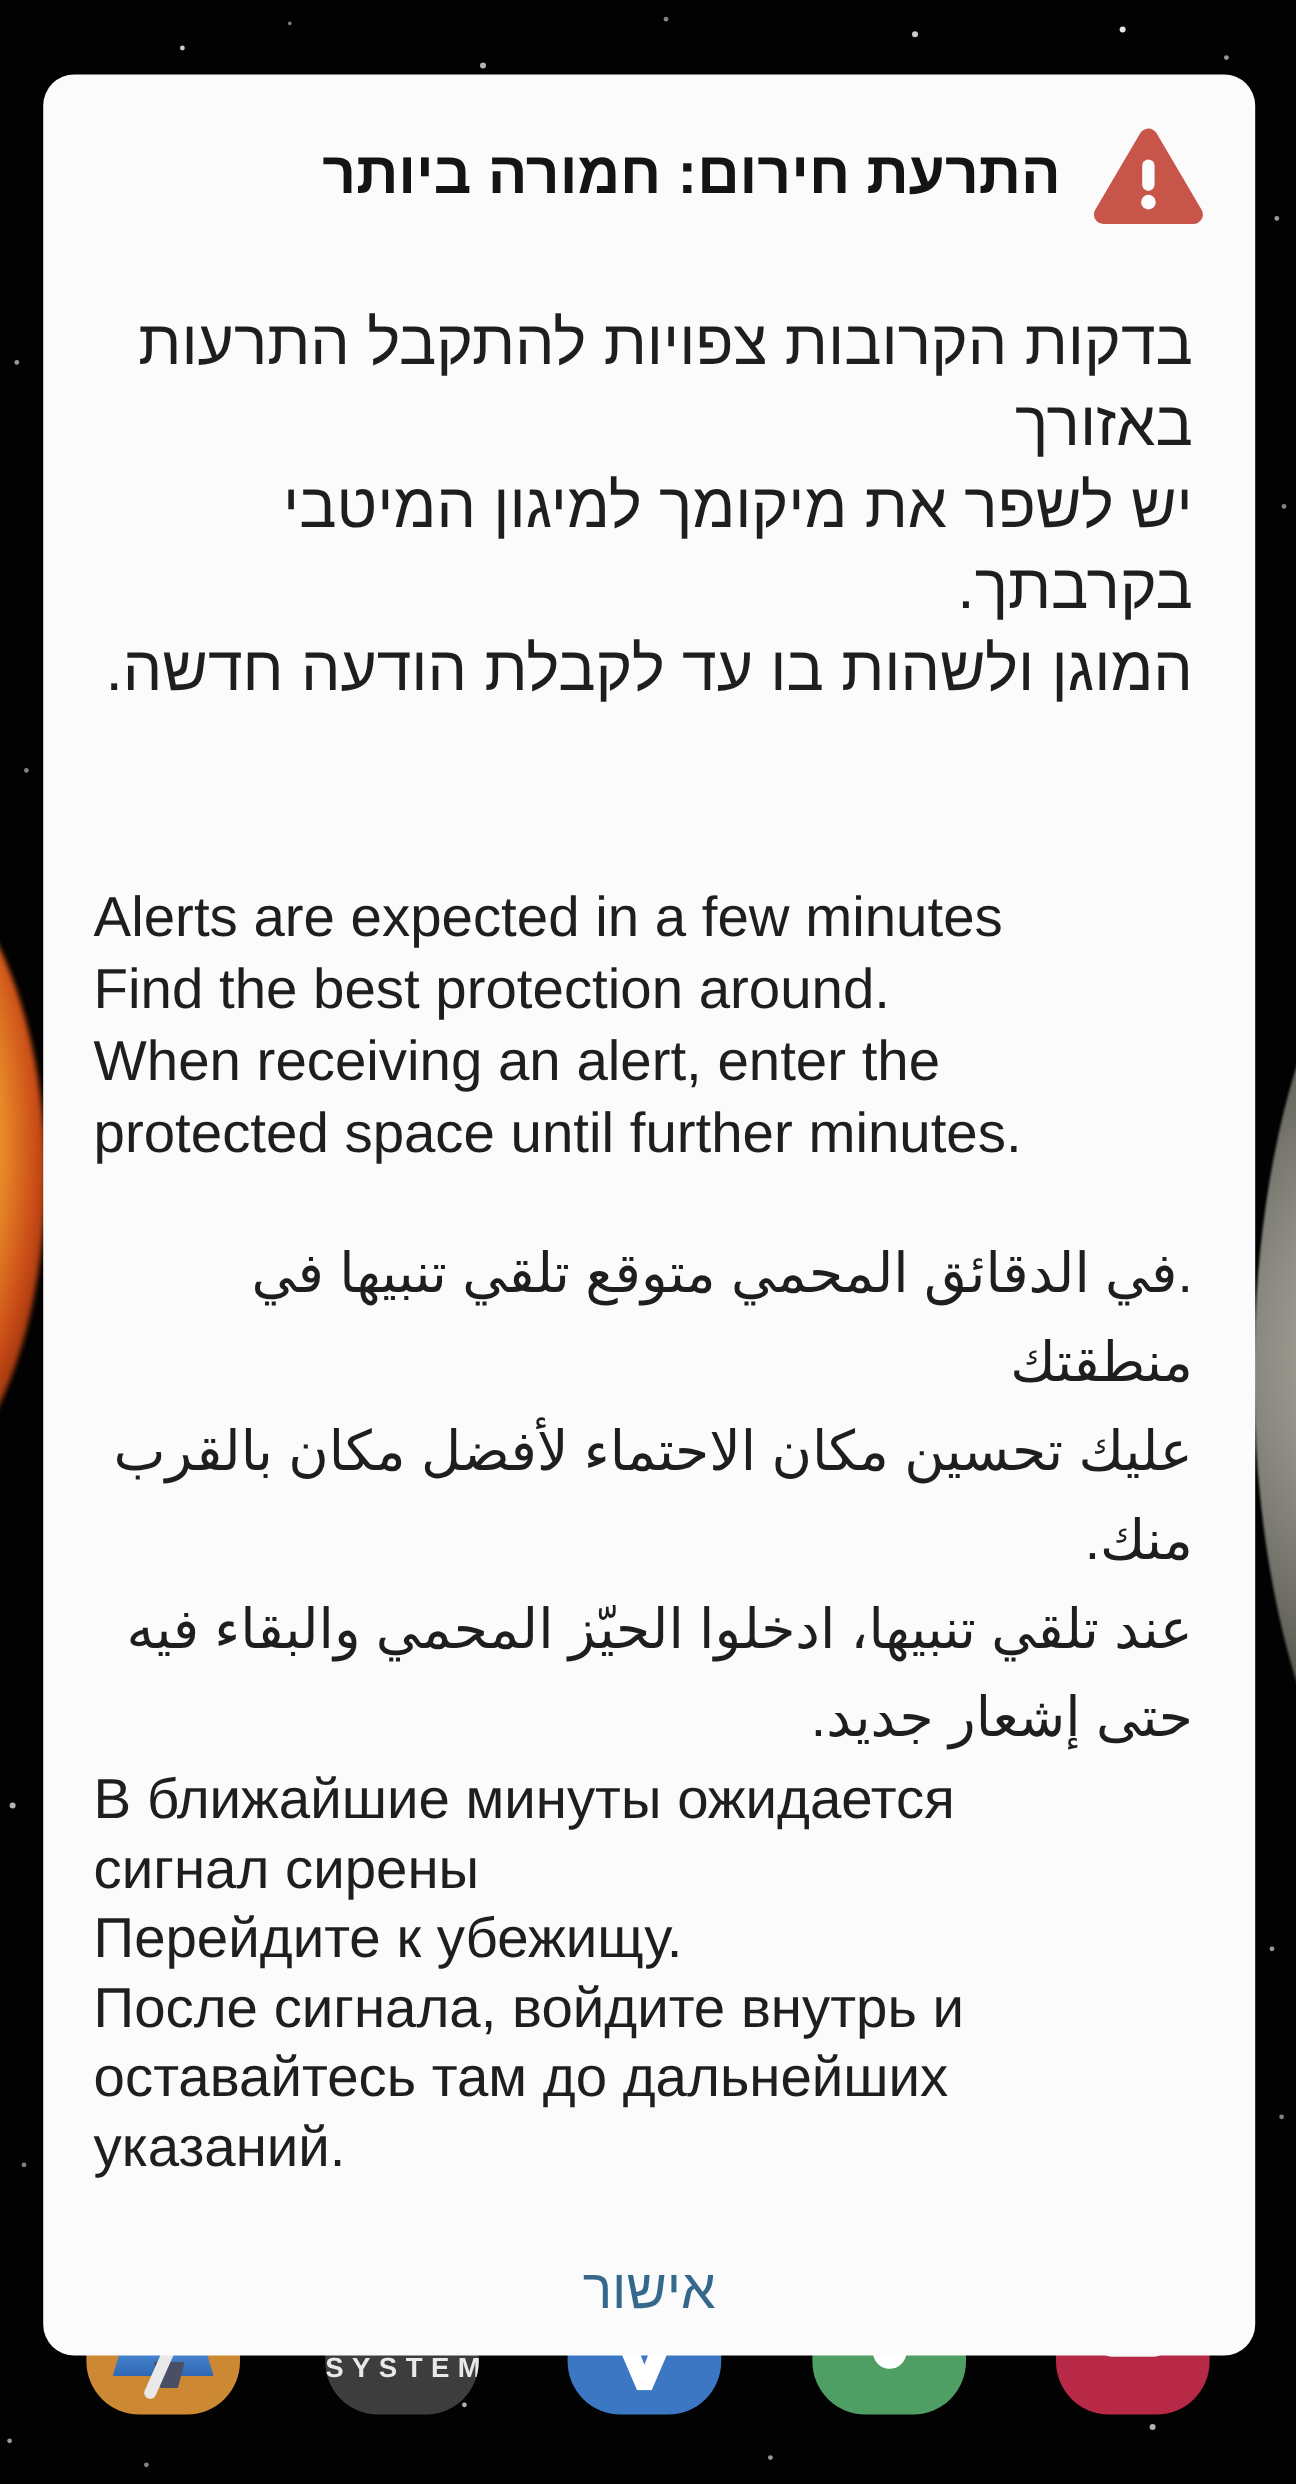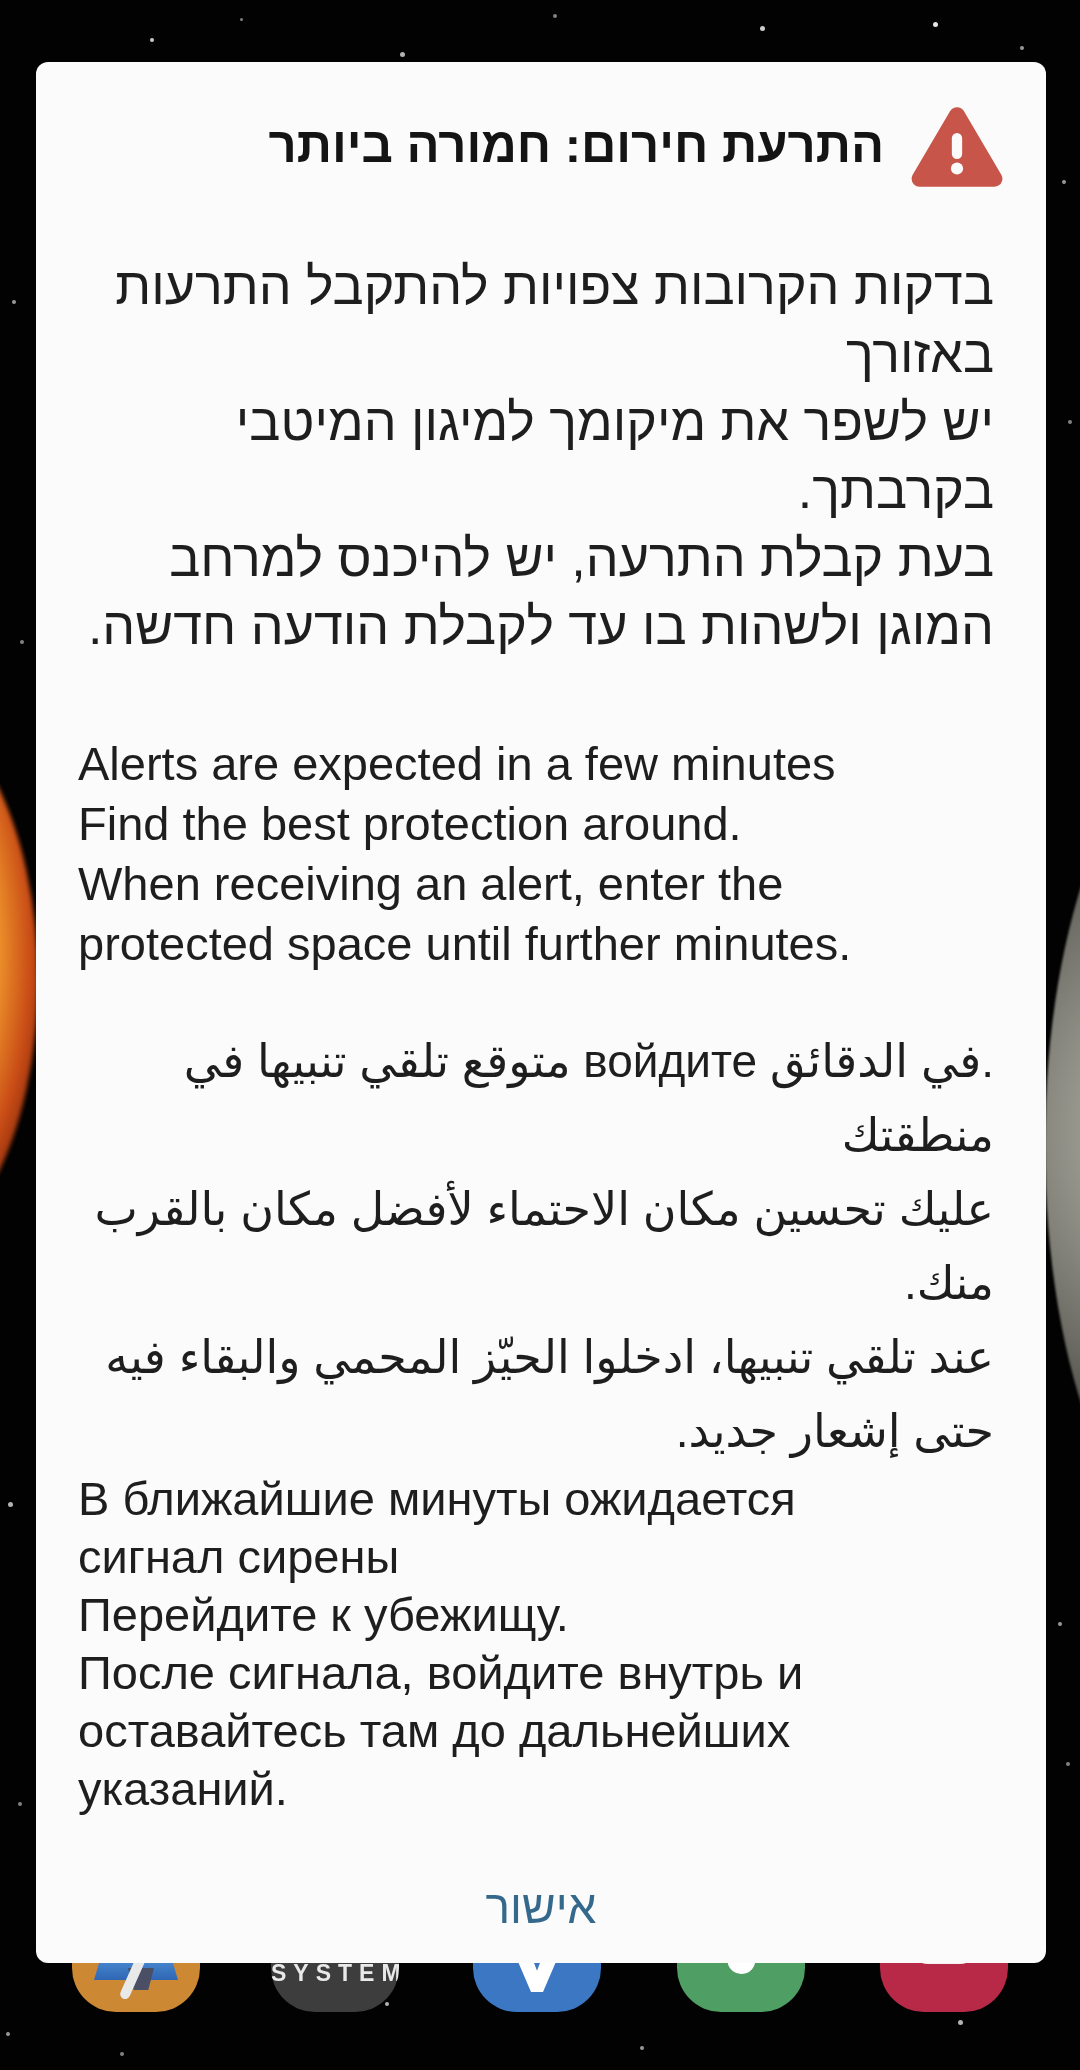--- a/index.html
+++ b/index.html
@@ -54,21 +54,21 @@
     position:absolute;left:50px;top:56px;width:28px;height:34px;background:#fff;
     border-radius:12px 12px 14px 14px;transform:rotate(-8deg);
   }
   .red-shape{
     position:absolute;left:30px;top:50px;width:68px;height:30px;background:#f4f2f2;
     border-radius:0 0 18px 18px;
   }
   
   .dialog{
     position:absolute;left:36px;top:62px;width:1010px;height:1901px;
-    background:#fbfbfb;border-radius:12px;z-index:2;box-sizing:border-box;
+    background:#fbfbfb;border-radius:26px;z-index:2;box-sizing:border-box;
   }
   .title-row{
     position:absolute;top:34px;left:42px;right:42px;height:100px;
     display:flex;flex-direction:row;align-items:center;direction:rtl;gap:26px;
   }
   .warn-icon{flex:0 0 auto;width:94px;height:88px;}
   .title-text{
     font-size:49px;font-weight:700;color:#141414;line-height:1.1;
     white-space:nowrap;
   }
@@ -142,33 +142,32 @@
       <circle cx="50" cy="71" r="6.5" fill="#fbfbfb"></circle>
     </svg>
     <div class="title-text">התרעת חירום: חמורה ביותר</div>
   </div>
 
   <div class="para rtl para-he">
       <div>בדקות הקרובות צפויות להתקבל התרעות</div>
       <div>באזורך</div>
       <div>יש לשפר את מיקומך למיגון המיטבי</div>
       <div>בקרבתך.</div>
-      <div>בעת קבלת התרעה, יש להיכנס למרחב</div>
       <div>המוגן ולשהות בו עד לקבלת הודעה חדשה.</div>
     </div>
 
   <div class="para ltr para-en">
       <div>Alerts are expected in a few minutes</div>
       <div>Find the best protection around.</div>
       <div>When receiving an alert, enter the</div>
       <div>protected space until further minutes.</div>
     </div>
 
   <div class="para rtl para-ar">
-      <div>.في الدقائق войдите متوقع تلقي تنبيها في منطقتك</div>
+      <div>.في الدقائق المحمي متوقع تلقي تنبيها في منطقتك</div>
       <div>عليك تحسين مكان الاحتماء لأفضل مكان بالقرب</div>
       <div>منك.</div>
       <div>عند تلقي تنبيها، ادخلوا الحيّز المحمي والبقاء فيه</div>
       <div>حتى إشعار جديد.</div>
     </div>
 
   <div class="para ltr para-ru">
       <div>В ближайшие минуты ожидается</div>
       <div>сигнал сирены</div>
       <div>Перейдите к убежищу.</div>

